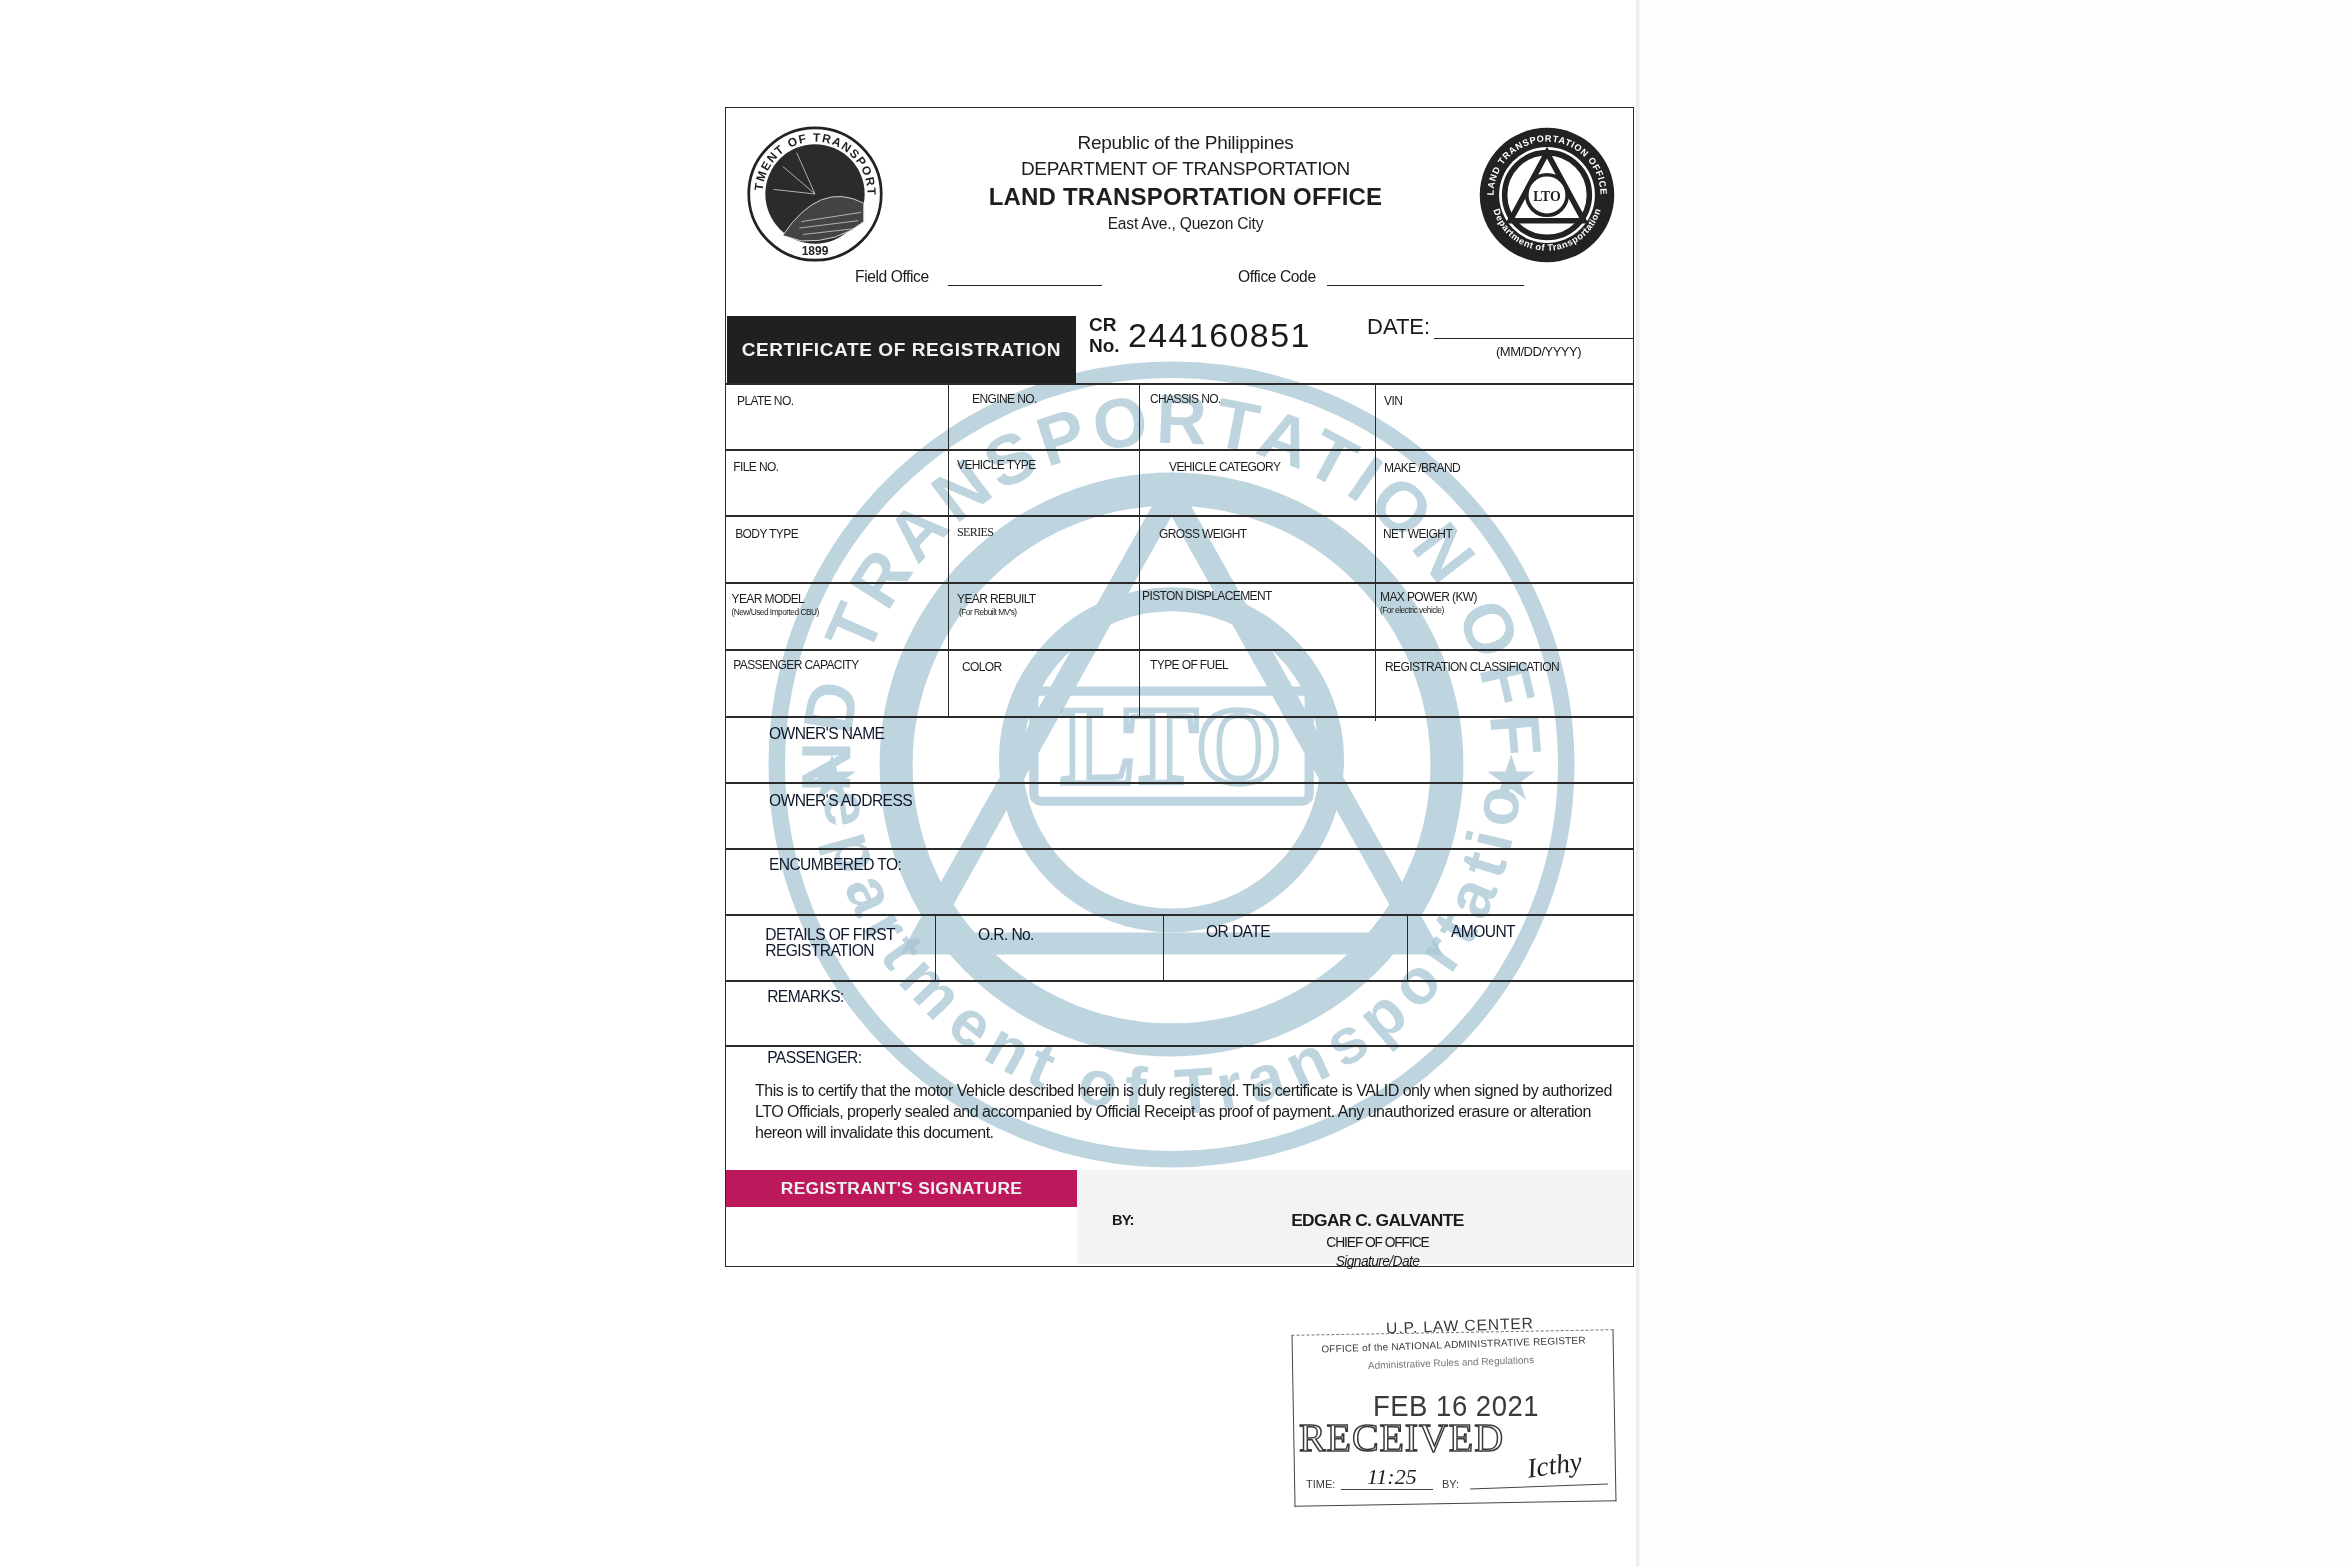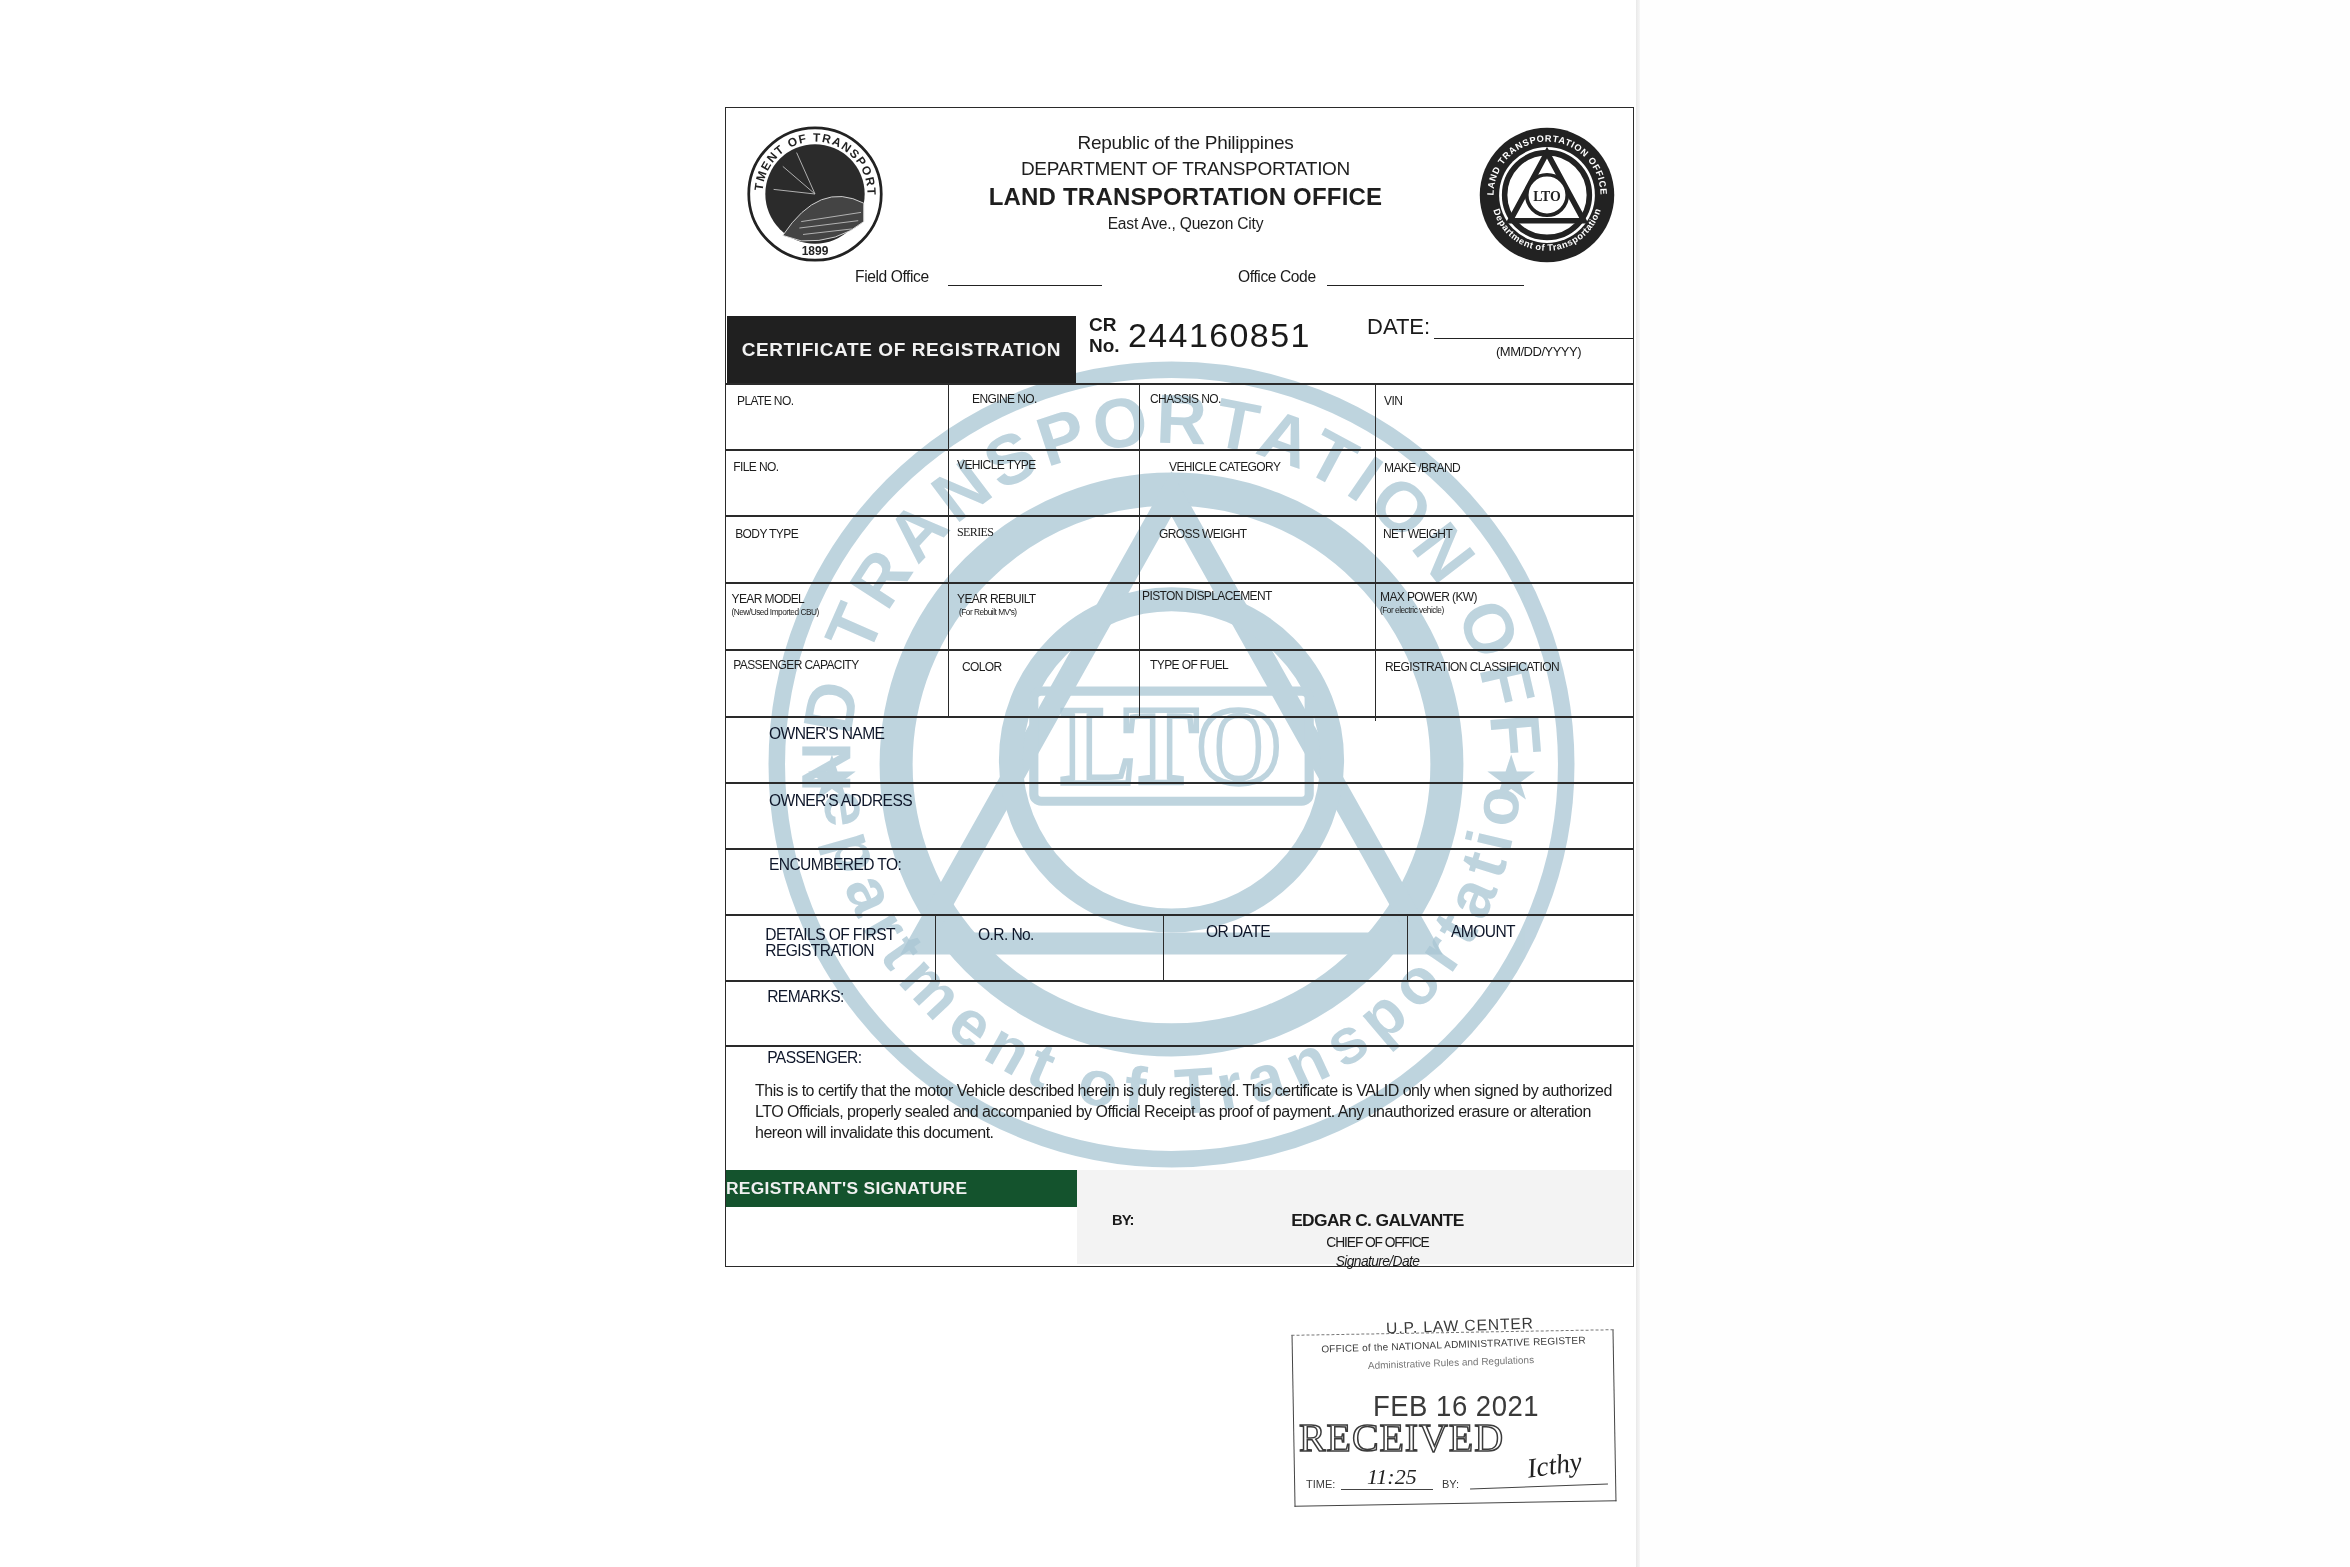--- a/index.html
+++ b/index.html
@@ -51,22 +51,22 @@
   .cell-sub { position: absolute; font-size: 8.3px; letter-spacing: -0.5px; color:#1d1d1d; }
   .row-label { position: absolute; left: 11px; font-size: 15.6px; letter-spacing: -0.6px; color:#0f172a;margin-left:32px; }
 
   .disclaimer-text {
     position: absolute; left: 29px; top: 950px; width: 872px;
     font-size: 16px; line-height: 21px; letter-spacing: -0.5px; color:#1d1d1d;
   }
 
   .sig-bar {
     position: absolute; left: 0; top: 1062px; width: 351px; height: 37px;
-    background: #14532d; color: #f0f0f0; font-size: 17.4px; font-weight: bold;
-    display:flex; align-items:center; justify-content:flex-start; letter-spacing: 0.3px;
+    background: #be185d; color: #f0f0f0; font-size: 17.4px; font-weight: bold;
+    display:flex; align-items:center; justify-content:center; letter-spacing: 0.3px;
   }
   .sig-shade {
     position: absolute; left: 351px; top: 1062px; width: 555px; height: 94px;
     background: #f3f3f3;
   }
   .by-label { position: absolute; left: 386px; top: 1104px; font-size: 14.7px; font-weight: bold; letter-spacing: -0.9px; }
   .officer-name { position: absolute; left: 514px; top: 1102px; width: 275px; text-align:center; font-size: 17.4px; font-weight: bold; letter-spacing: -0.6px; }
   .officer-title { position: absolute; left: 514px; top: 1127px; width: 275px; text-align:center; font-size: 13.8px; letter-spacing: -1.1px; }
   .officer-sig { position: absolute; left: 514px; top: 1146px; width: 275px; text-align:center; font-size: 13.8px; font-style: italic; letter-spacing: -0.6px; }
 

